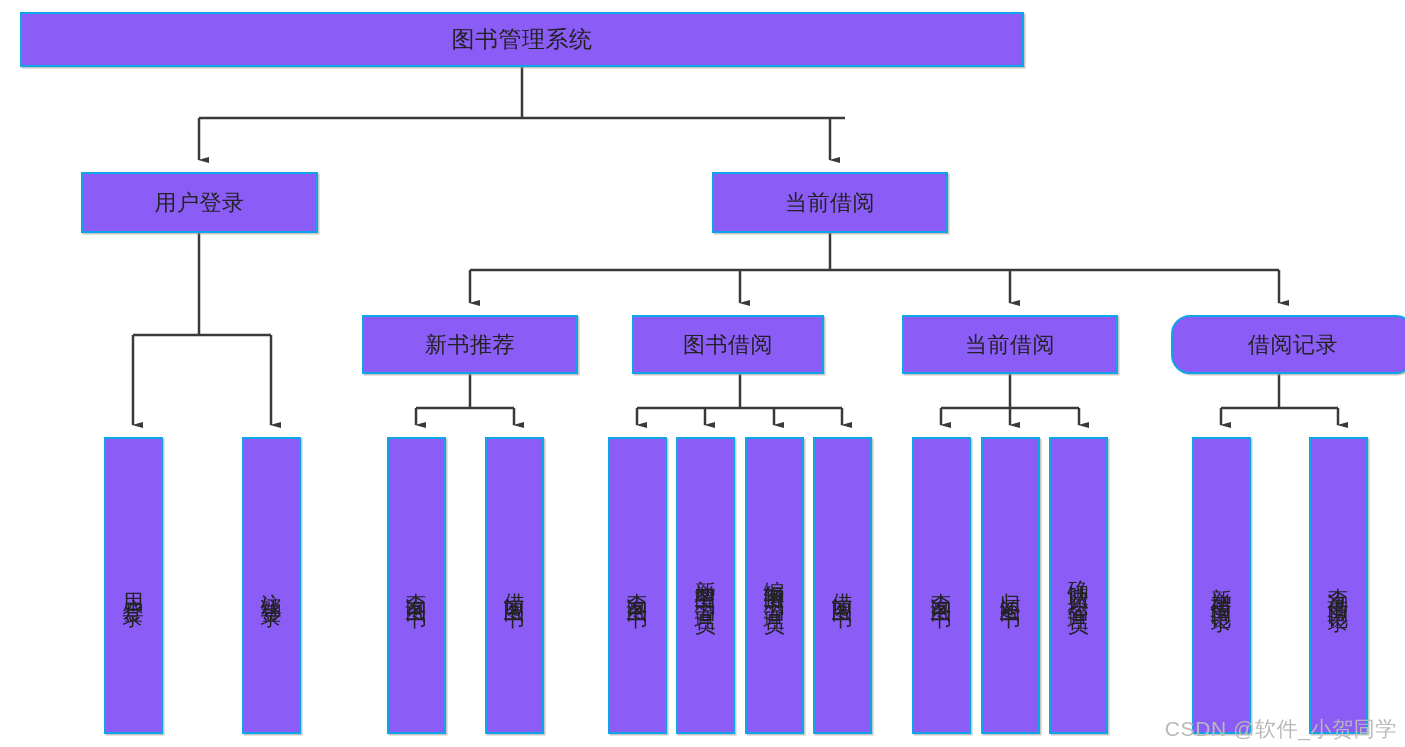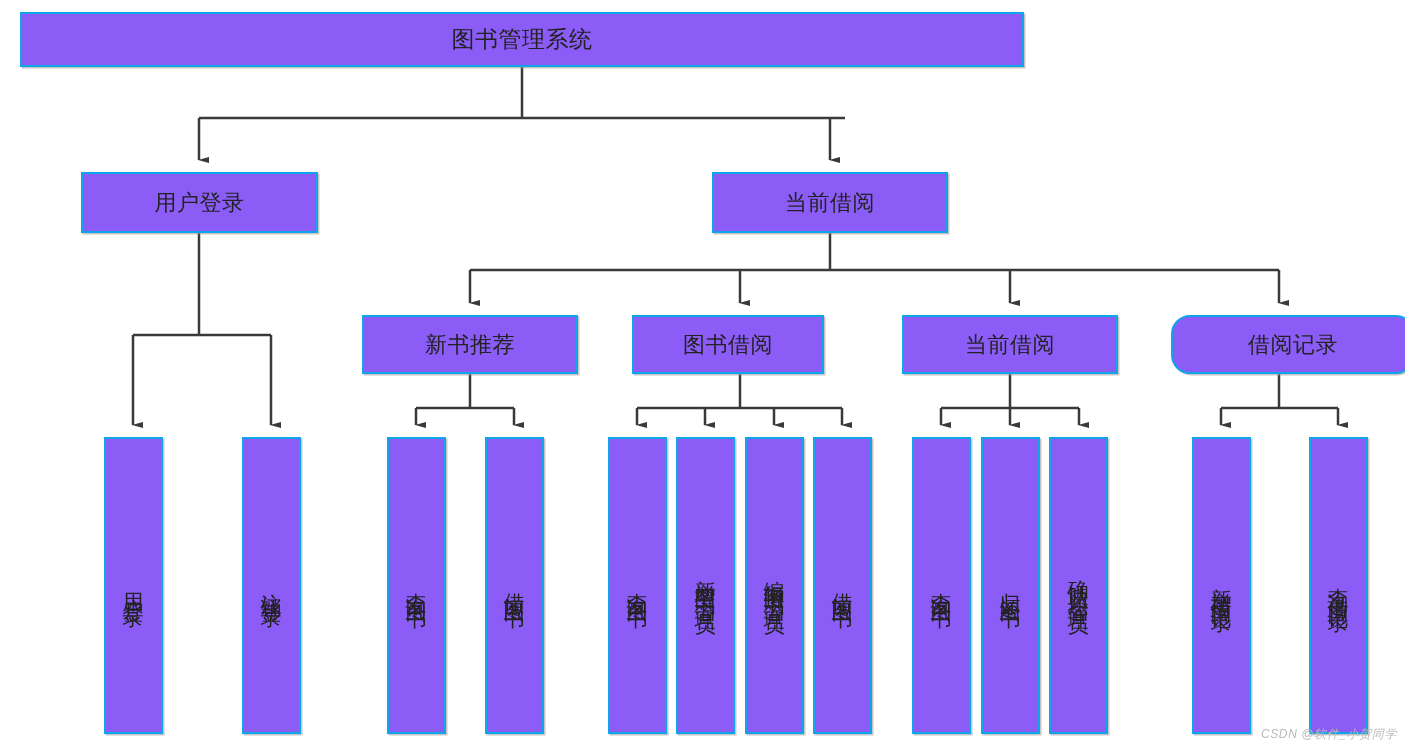--- a/index.html
+++ b/index.html
@@ -45,26 +45,25 @@
     line-height:1;
     letter-spacing:5px;
     white-space:nowrap;
     max-height:282px;
   }
   .leaf.tall .lbl{max-height:288px;}
 
   .watermark{
     position:absolute;
     right:8px;bottom:4px;
-    font-size:12px;
+    font-size:21px;
     color:#b9b9b9;
     letter-spacing:.6px;
     white-space:nowrap;
     user-select:none;
-    font-style:italic;
   }
 </style>
 </head>
 <body>
 
 <div id="stage">
 
   <svg class="wires" viewBox="0 0 1405 747" xmlns="http://www.w3.org/2000/svg">
     <defs>
       <marker id="arw" markerWidth="10" markerHeight="12" refX="3" refY="10" orient="auto" markerUnits="userSpaceOnUse">

